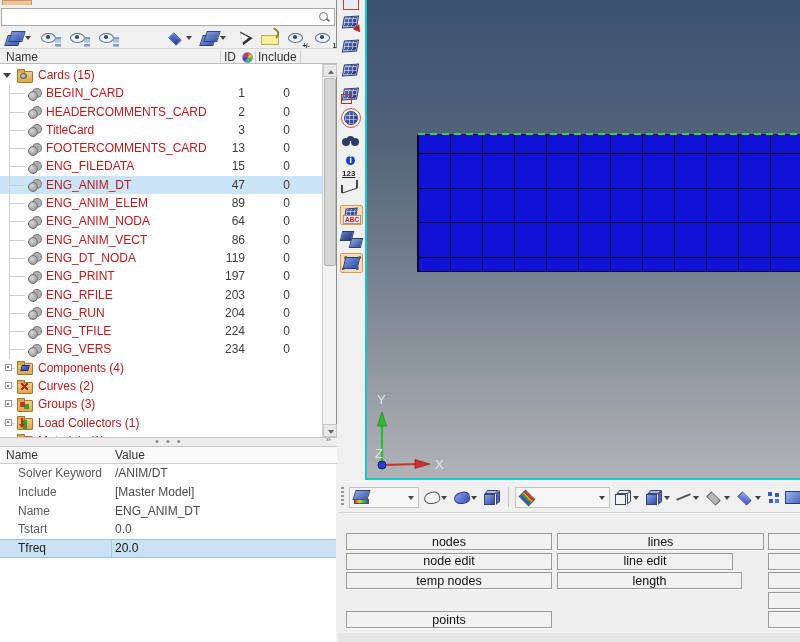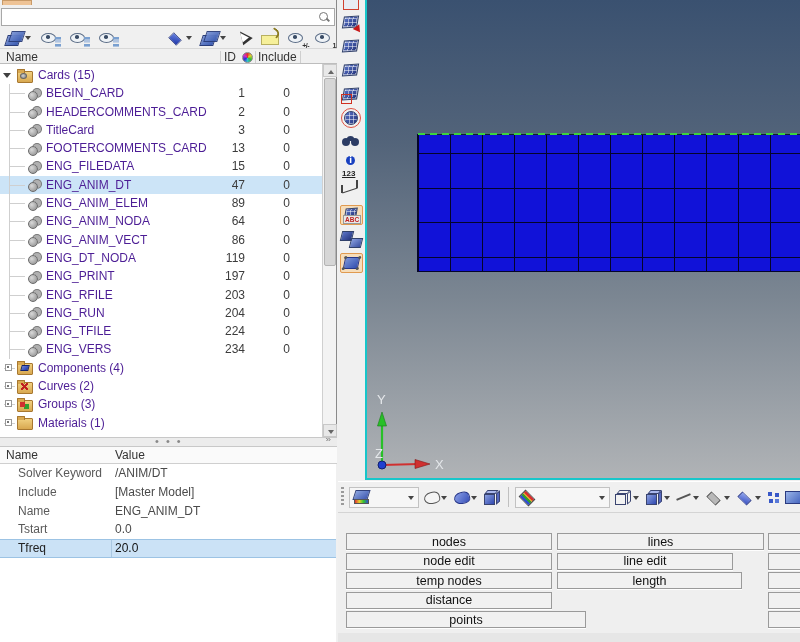--- a/index.html
+++ b/index.html
@@ -47,21 +47,21 @@
   .tree-header .h-name{position:absolute;left:6px;top:1px;}
   .tree-header .h-id{position:absolute;left:224px;top:1px;}
   .tree-header .h-include{position:absolute;left:258px;top:1px;}
   .h-sep{position:absolute;top:2px;width:1px;height:12px;background:#cfcfcf;}
   .icon-colorwheel{position:absolute;left:242px;top:2.5px;width:11px;height:11px;border-radius:50%;border:1px solid #888;
      background:conic-gradient(#e03030,#e0d030,#30c030,#30c0d0,#3030d0,#d030d0,#e03030);}
 
   .tree{position:absolute;left:0;top:64px;width:322px;height:373px;background:#fff;overflow:hidden;padding-top:2px;}
   .trow{position:relative;height:18.3px;line-height:18.3px;white-space:nowrap;}
   .trow.selected{background:#cce4f7;}
-  .tlabel{position:absolute;color:#4c1d95;}
+  .tlabel{position:absolute;color:#b91c1c;}
   .trow.root .tlabel{left:38px;}
   .trow.child .tlabel{left:46px;}
   .tid{position:absolute;left:205px;width:40px;text-align:right;color:#3c3c3c;}
   .tinc{position:absolute;left:252px;width:38px;text-align:right;color:#3c3c3c;}
   .twisty{position:absolute;left:3px;top:0;width:10px;height:100%;}
   .trow.expanded .twisty::before{content:"";position:absolute;left:0;top:7px;border-left:4px solid transparent;border-right:4px solid transparent;border-top:5px solid #404040;}
   .trow.collapsed .twisty::before{content:"";position:absolute;left:2px;top:5px;width:5px;height:5px;border:1px solid #9a9a9a;background:#fff;}
   .trow.collapsed .twisty::after{content:"";position:absolute;left:3.5px;top:7.5px;width:2px;height:2px;background:#777;}
   .guide{position:absolute;left:0;top:0;width:100%;height:100%;}
   .trow.child .guide::before{content:"";position:absolute;left:9px;top:0;width:1px;height:100%;background:#cfcfcf;}
@@ -407,20 +407,30 @@
     <span class="ticon folder f-groups">
             <span class="badge"></span>
           </span>
     <span class="tlabel">Groups (3)</span>
     <span class="tid"></span>
     <span class="tinc"></span>
   </div>
         <div class="trow root collapsed after-root">
     <span class="guide"></span>
     <span class="twisty"></span>
+    <span class="ticon folder f-loadcollectors">
+            <span class="badge"></span>
+          </span>
+    <span class="tlabel">Load Collectors (1)</span>
+    <span class="tid"></span>
+    <span class="tinc"></span>
+  </div>
+        <div class="trow root collapsed after-root">
+    <span class="guide"></span>
+    <span class="twisty"></span>
     <span class="ticon folder f-cards"></span>
     <span class="tlabel">Materials (1)</span>
     <span class="tid"></span>
     <span class="tinc"></span>
   </div>
       </div>
 
     <div class="tree-scroll">
       <span class="ts-btn ts-up"></span>
       <span class="ts-thumb"></span>
@@ -573,22 +583,21 @@
     </span>
     <span class="tbtn">
       <span class="ic-screen"></span>
     </span>
   </div>
 
   <div class="bottom-panel" id="panel">
       <button class="pbtn" style="left: 8px; width: 206px; top: 39.6px;">node edit</button>
       <button class="pbtn" style="left: 8px; width: 206px; top: 20px;">nodes</button>
       <button class="pbtn" style="left: 8px; width: 206px; top: 59.2px;">temp nodes</button>
-      <button class="pbtn" style="left: 8px; width: 206px; top: 78.8px;">distance</button>
-      <button class="pbtn" style="left: 8px; width: 240px; top: 98.4px;">points</button>
+      <button class="pbtn" style="left: 8px; width: 206px; top: 98.4px;">points</button>
       <button class="pbtn" style="left: 219px; width: 207px; top: 20px;">lines</button>
       <button class="pbtn" style="left: 219px; width: 176px; top: 39.6px;">line edit</button>
       <button class="pbtn" style="left: 219px; width: 185px; top: 59.2px;">length</button>
       <button class="pbtn" style="left: 430px; width: 40px; top: 20px;"></button>
       <button class="pbtn" style="left: 430px; width: 40px; top: 39.6px;"></button>
       <button class="pbtn" style="left: 430px; width: 40px; top: 59.2px;"></button>
       <button class="pbtn" style="left: 430px; width: 40px; top: 78.8px;"></button>
       <button class="pbtn" style="left: 430px; width: 40px; top: 98.4px;"></button>
     </div>
 

